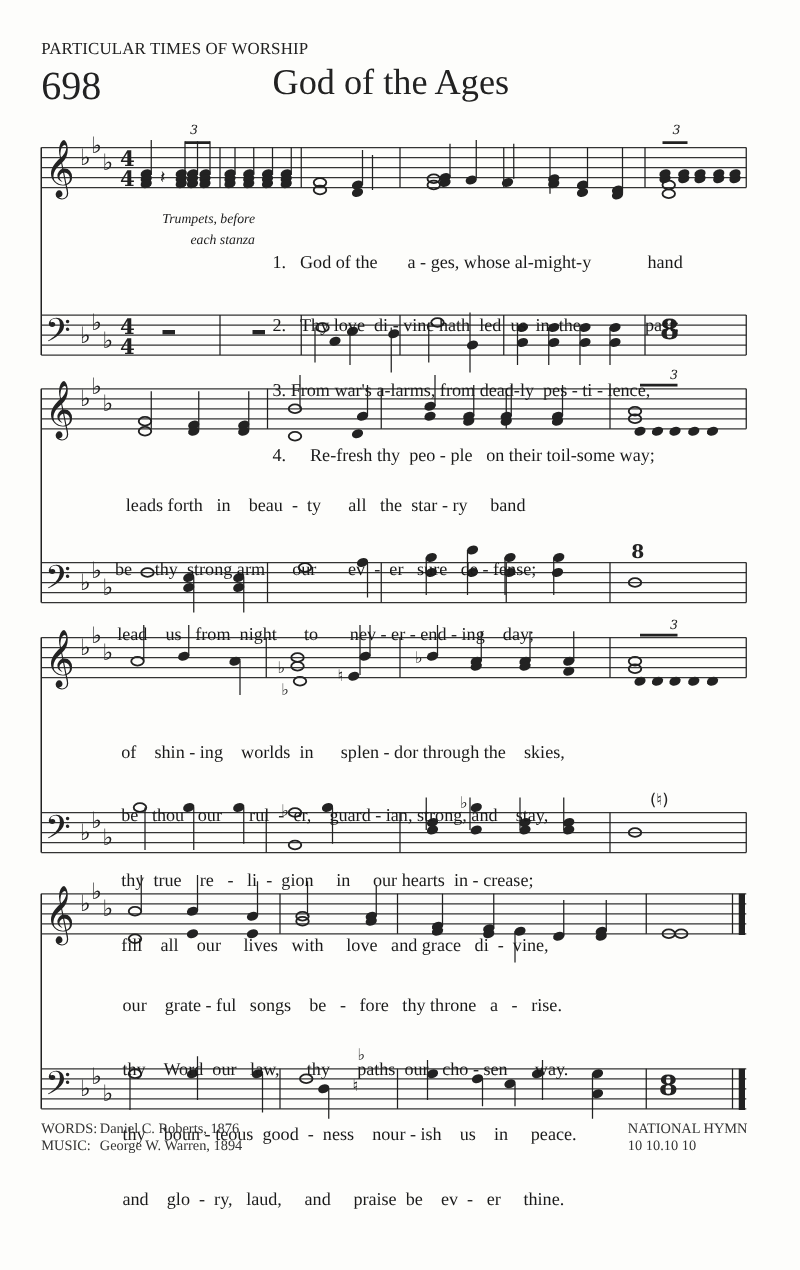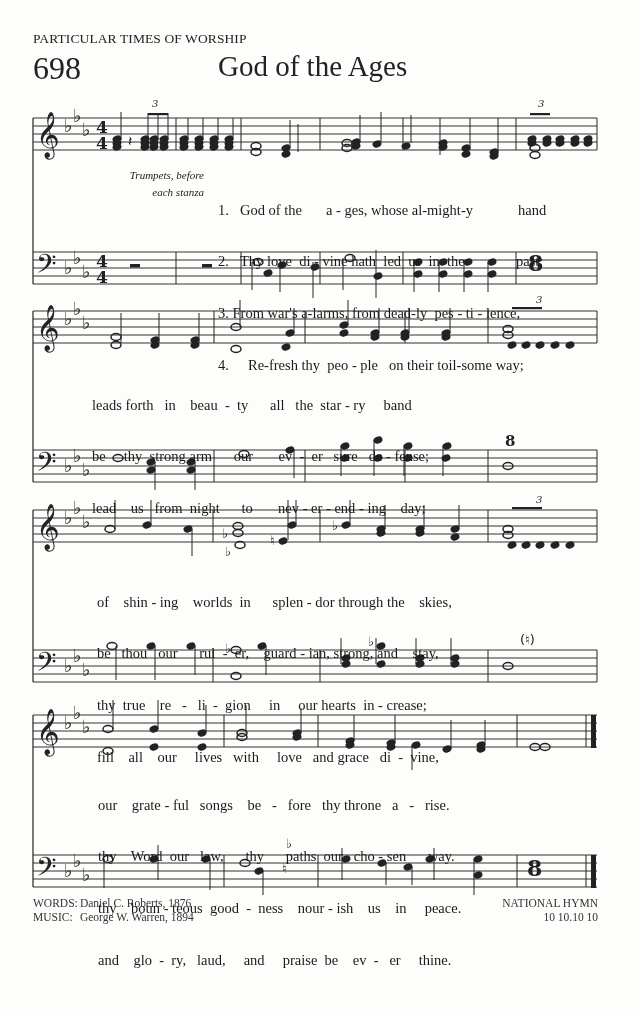--- a/index.html
+++ b/index.html
@@ -7,21 +7,21 @@
   .section { position:absolute; left:33px; top:31px; font-size:13.5px; letter-spacing:0.1px; color:#222; }
   .num { position:absolute; left:33px; top:50px; font-size:32px; color:#222; }
   .title { position:absolute; left:218px; top:50px; font-size:29px; color:#222; }
   svg.music { position:absolute; left:0; top:0; }
   .lyr { position:absolute; font-size:14.5px; white-space:pre; line-height:17.3px; color:#1a1a1a; }
   .lyr .ln { display:block; position:relative; height:17.3px; }
   .lyr .ln span { position:absolute; top:0; }
   .instr { position:absolute; left:98px; top:167px; font-style:italic; font-size:11px; line-height:17px; text-align:right; width:106px; }
   .credits { position:absolute; left:33px; top:897px; font-size:11.5px; line-height:13.5px; color:#333; }
   .credits .lbl { display:inline-block; width:44px; }
-  .tune { position:absolute; right:42px; top:897px; font-size:11.5px; line-height:13.5px; text-align:right; color:#333; }
+  .tune { position:absolute; right:42px; top:897px; font-size:11.5px; line-height:13.5px; color:#333; }
 </style>
 </head>
 <body>
 
 <div class="section">PARTICULAR TIMES OF WORSHIP</div>
 <div class="num">698</div>
 <div class="title">God of the Ages</div>
 
 <svg class="music" width="640" height="1016" viewBox="0 0 640 1016" xmlns="http://www.w3.org/2000/svg">
   <defs>
@@ -471,21 +471,21 @@
   </div>
   <div class="ln">
     <span style="left:0">3. From war's a-larms, from dead-ly  pes - ti - lence,</span>
   </div>
   <div class="ln">
     <span style="left:0">4.</span>
     <span style="left:30px">Re-fresh thy  peo - ple   on their toil-some way;</span>
   </div>
 </div>
 
-<div class="lyr" style="left:92px; top:362px;">
+<div class="lyr" style="left:92px; top:362px;text-align:center;">
   <div class="ln">leads forth   in    beau  -  ty      all   the  star - ry     band</div>
   <div class="ln">be     thy  strong arm      our       ev  -  er   sure   de - fense;</div>
   <div class="ln">lead    us   from  night      to       nev - er - end - ing    day;</div>
 </div>
 
 <div class="lyr" style="left:97px; top:559px;">
   <div class="ln">of    shin - ing    worlds  in      splen - dor through the    skies,</div>
   <div class="ln">be   thou   our      rul  -  er,    guard - ian, strong, and    stay,</div>
   <div class="ln">thy  true    re   -   li  -  gion     in     our hearts  in - crease;</div>
   <div class="ln">fill    all    our     lives   with     love   and grace   di  -  vine,</div>

